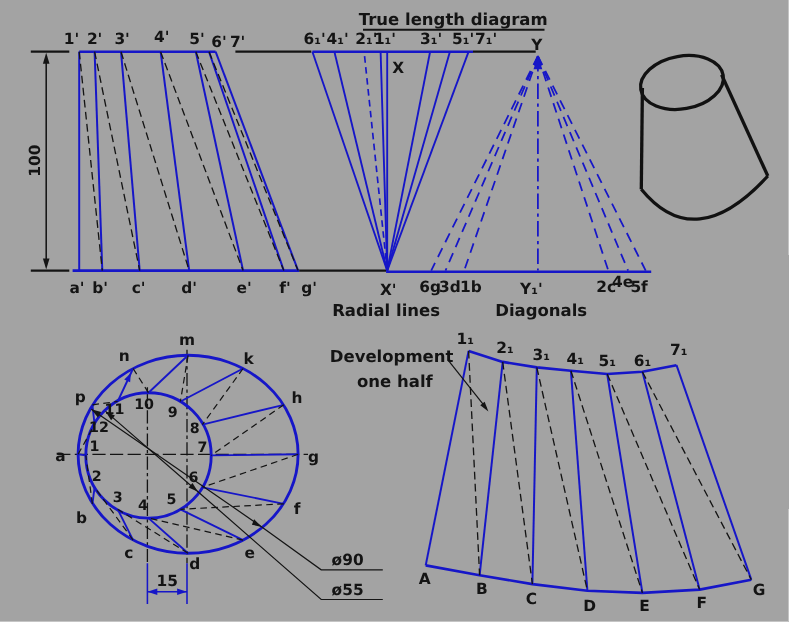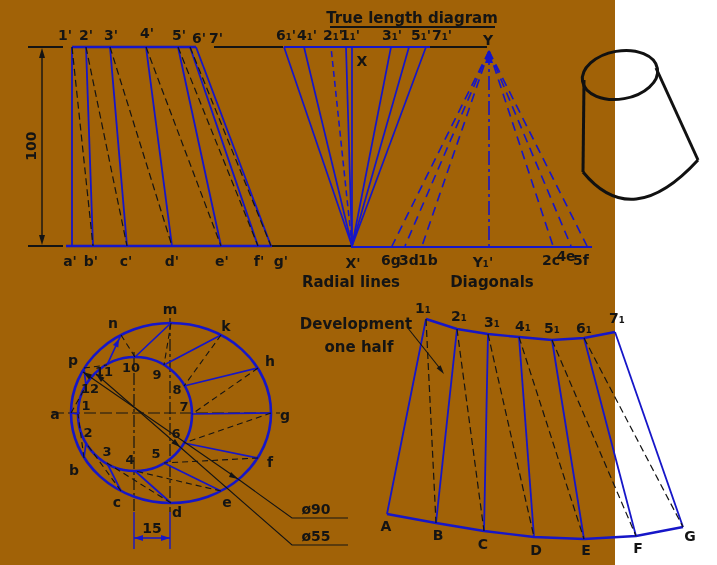--- a/index.html
+++ b/index.html
@@ -1,17 +1,17 @@
 <!DOCTYPE html>
 <html><head>
 <meta charset="utf-8">
 <style>
   html,body{margin:0;padding:0;}
   body{width:717px;height:565px;overflow:hidden;font-family:"DejaVu Sans","Liberation Sans",sans-serif;}
-  #canvas{width:615px;height:565px;background:#a16207;position:relative;}
+  #canvas{width:717px;height:565px;background:#a3a3a3;position:relative;}
   svg text{font-family:"DejaVu Sans","Liberation Sans",sans-serif;font-weight:bold;fill:#141414;}
   .lbl{font-size:14px;}
   .lblsm{font-size:13px;}
   .cap{font-size:15px;}
   .blue{stroke:#1616c8;fill:none;}
   .blk{stroke:#141414;fill:none;}
 </style>
 </head>
 <body>
 

